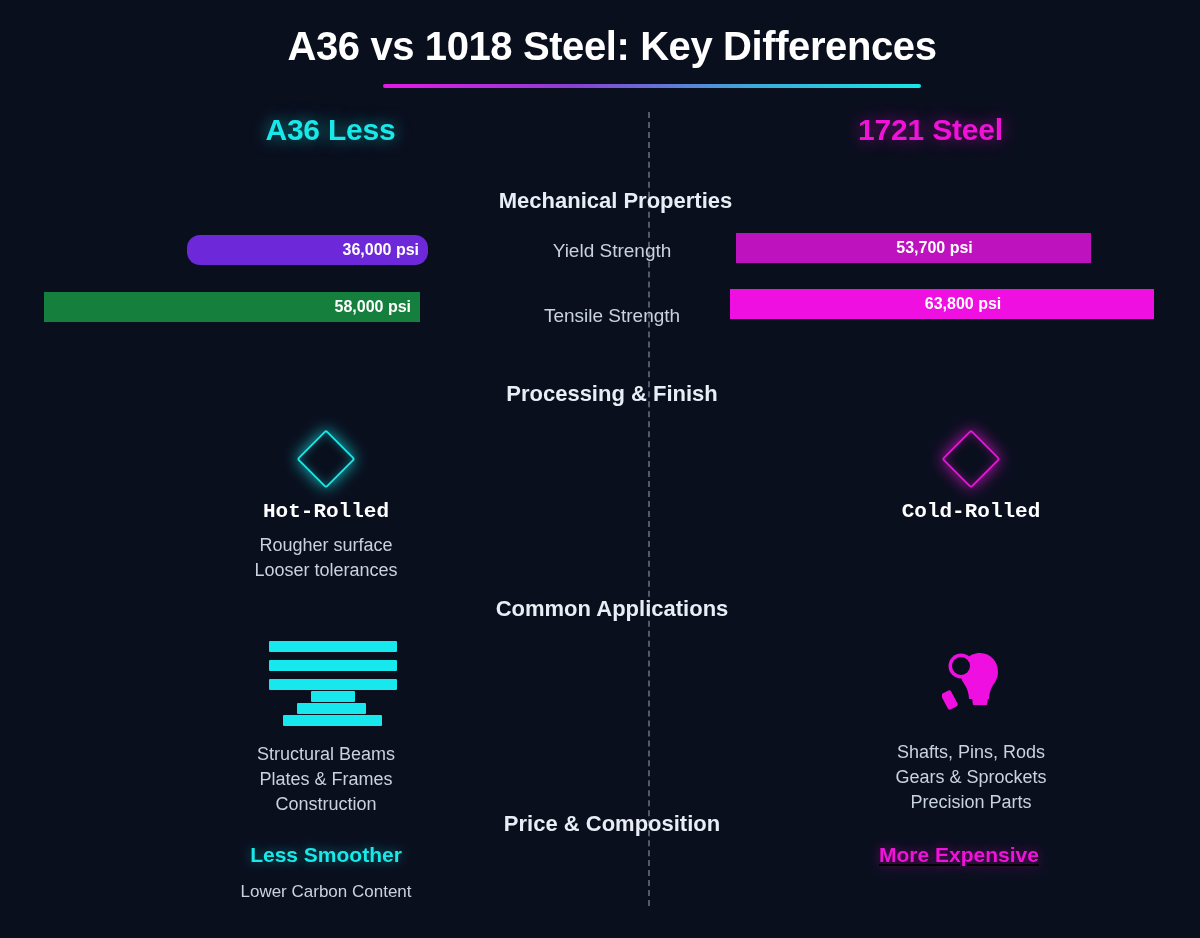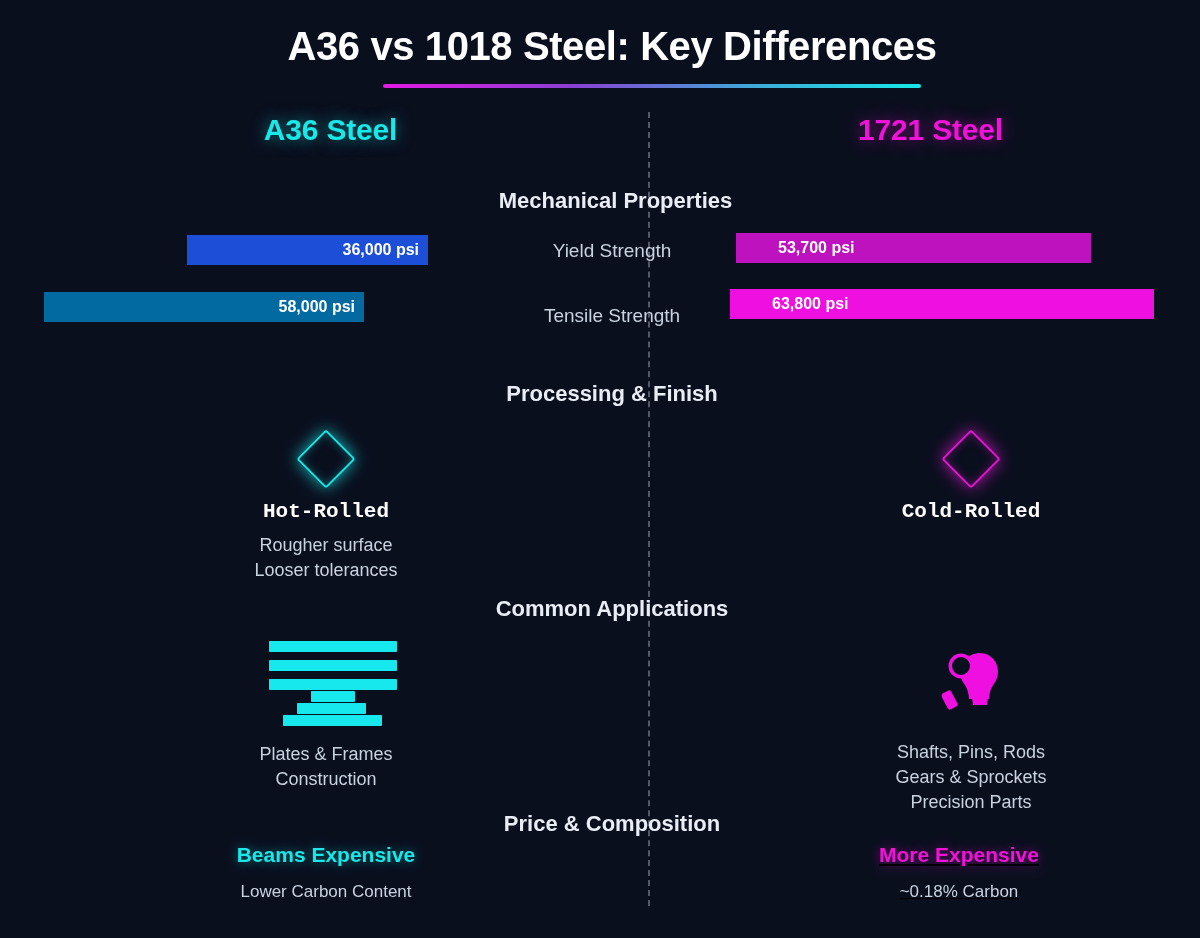--- a/index.html
+++ b/index.html
@@ -59,25 +59,25 @@
 
   
   .bar {
     position:absolute; height:30px; display:flex; align-items:center;
   }
   .bar .bar-value {
     color:#ffffff; font-size:16px; font-weight:bold; white-space:nowrap;
   }
   .bar.left  { justify-content:flex-end; }
   .bar.left  .bar-value { padding-right:9px; }
-  .bar.right { justify-content:flex-start;padding-left:31px; }
+  .bar.right { justify-content:center;padding-left:31px; }
   .bar.right .bar-value { padding-left:11px; }
 
-  #bar-l-yield   { left:175px; width:241px; top:235px; background:#1d4ed8; }
-  #bar-l-tensile { left:32px;  width:320px; top:292px; background:#0369a1; }
+  #bar-l-yield   { left:175px; width:241px; top:235px; background:#6d28d9;border-radius:13px; }
+  #bar-l-tensile { left:32px;  width:376px; top:292px; background:#15803d; }
   #bar-r-yield   { left:724px; width:355px; top:233px; background:#bd12bd; }
   #bar-r-tensile { left:718px; width:424px; top:289px; background:#ef0fe0; }
 
   
   .feature { position:absolute; text-align:center; }
   .feature .icon-wrap { height:62px; display:flex; align-items:center; justify-content:center; }
   .feature .feat-title {
     color:#ffffff; font-size:21px; font-weight:bold; margin-top:10px;font-family:Liberation Mono, monospace;
   }
   .feature .feat-lines { margin-top:10px; }
@@ -121,21 +121,21 @@
   .price-sub { color:#c9d2e0; font-size:17px; margin-top:15px; }
 </style>
 </head>
 <body>
 
 <div id="stage">
 
   <div class="title">A36 vs 1018 Steel: Key Differences</div>
   <div class="title-underline"></div>
 
-  <div class="col-head left">A36 Steel</div>
+  <div class="col-head left">A36 Less</div>
   <div class="col-head right">1721 Steel</div>
 
   <div class="divider"></div>
 
   <div class="section-head" id="sec-mech">Mechanical Properties</div>
 
   <div class="row-label" id="lab-yield">Yield Strength</div>
   <div class="row-label" id="lab-tensile">Tensile Strength</div>
 
   <div class="bar left" id="bar-l-yield">
@@ -178,20 +178,21 @@
       <div class="beams">
         <i class="b1"></i>
           <i class="b2"></i>
           <i class="b3"></i>
         <i class="b4"></i>
           <i class="b5"></i>
           <i class="b6"></i>
       </div>
     </div>
     <div class="feat-lines" style="margin-top:14px">
+      <div class="feat-line">Structural Beams</div>
       <div class="feat-line">Plates &amp; Frames</div>
       <div class="feat-line">Construction</div>
     </div>
   </div>
 
   <div class="feature" id="feat-apps-right">
     <div class="icon-wrap" style="height:97px">
       <div class="bulbicon">
         <svg width="58" height="62" viewBox="0 0 58 62" fill="none" aria-hidden="true">
           <path d="M38 4 C49 4 56 13 56 23 C56 31 51 35 49 40 C47.5 44 47 48 47 50 L27 50 C27 48 26.5 44 25 40 C23 35 18 31 18 23 C18 13 27 4 38 4 Z" fill="#ef0fe0"></path>
@@ -205,22 +206,21 @@
     <div class="feat-lines" style="margin-top:12px">
       <div class="feat-line">Shafts, Pins, Rods</div>
       <div class="feat-line">Gears &amp; Sprockets</div>
       <div class="feat-line">Precision Parts</div>
     </div>
   </div>
 
   <div class="section-head" id="sec-price">Price &amp; Composition</div>
 
   <div class="price-block" id="price-left">
-    <div class="price-tag cyan">Beams Expensive</div>
+    <div class="price-tag cyan">Less Smoother</div>
     <div class="price-sub">Lower Carbon Content</div>
   </div>
 
   <div class="price-block" id="price-right">
     <div class="price-tag magenta">More Expensive</div>
-    <div class="price-sub">~0.18% Carbon</div>
   </div>
 
 </div>
 
 </body></html>

